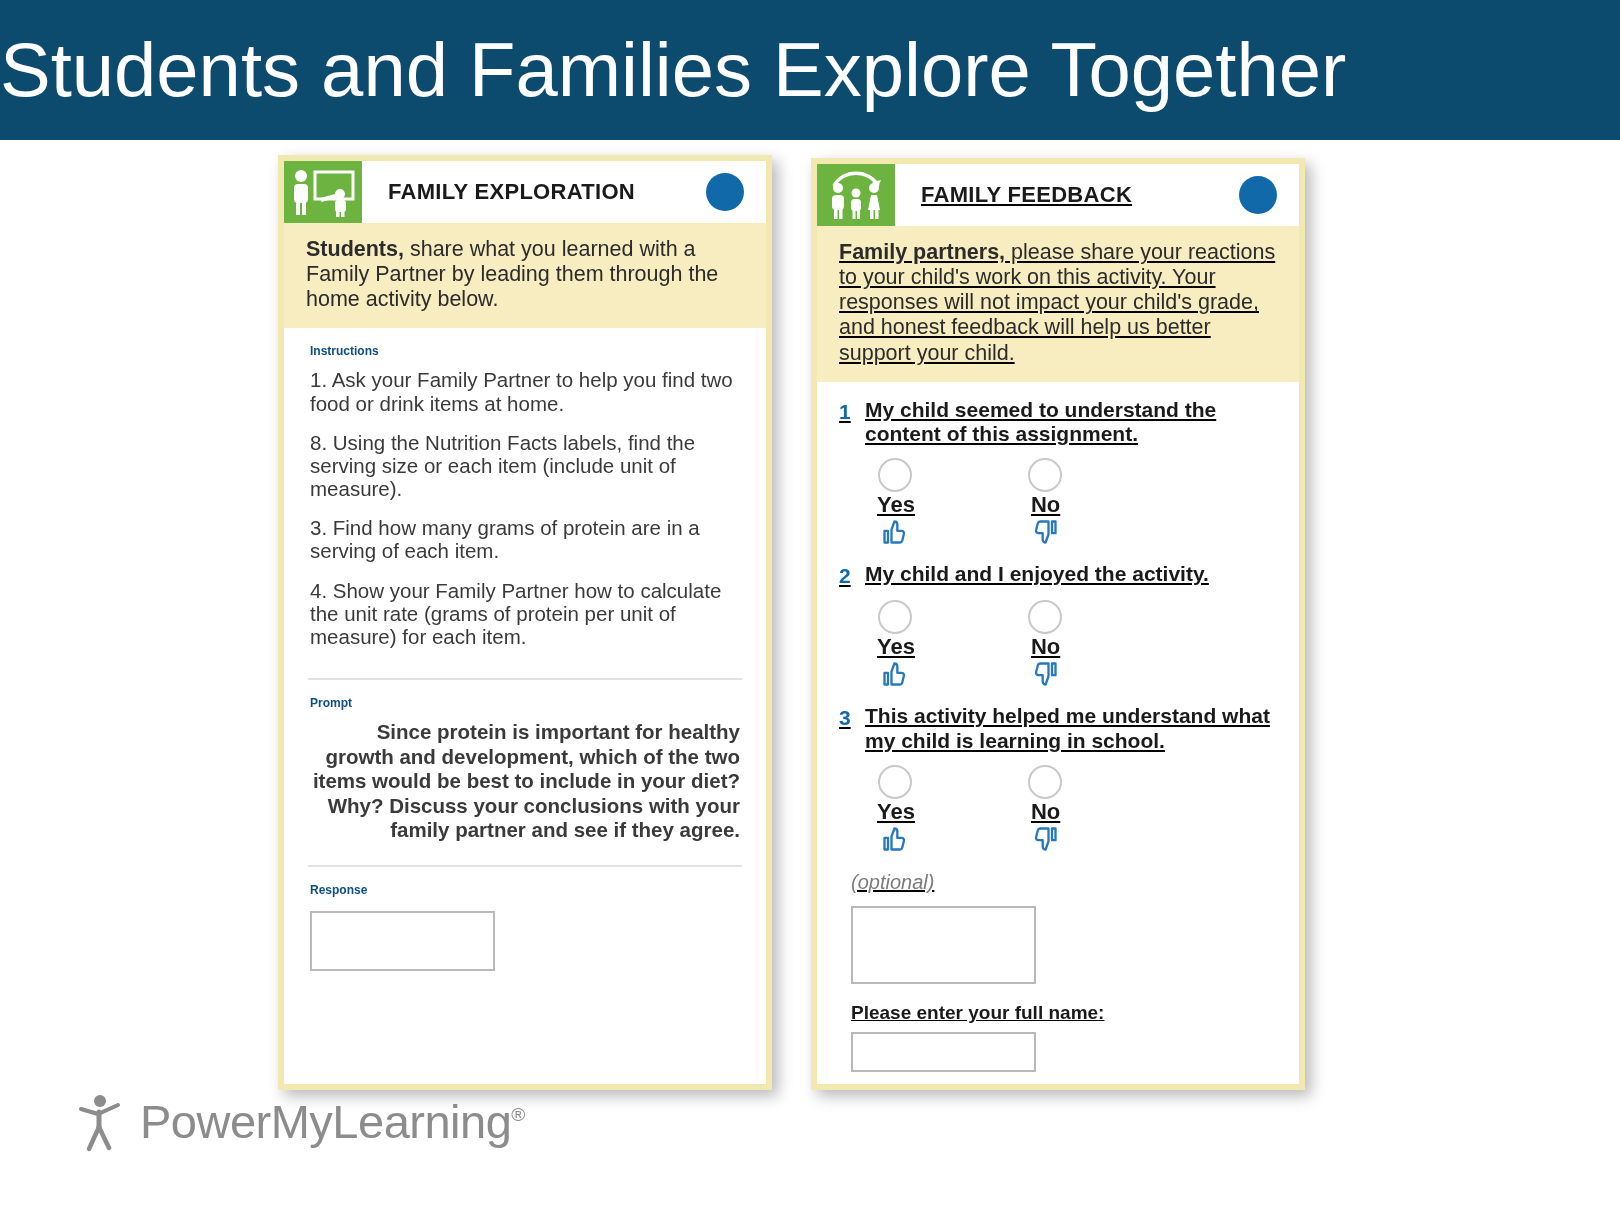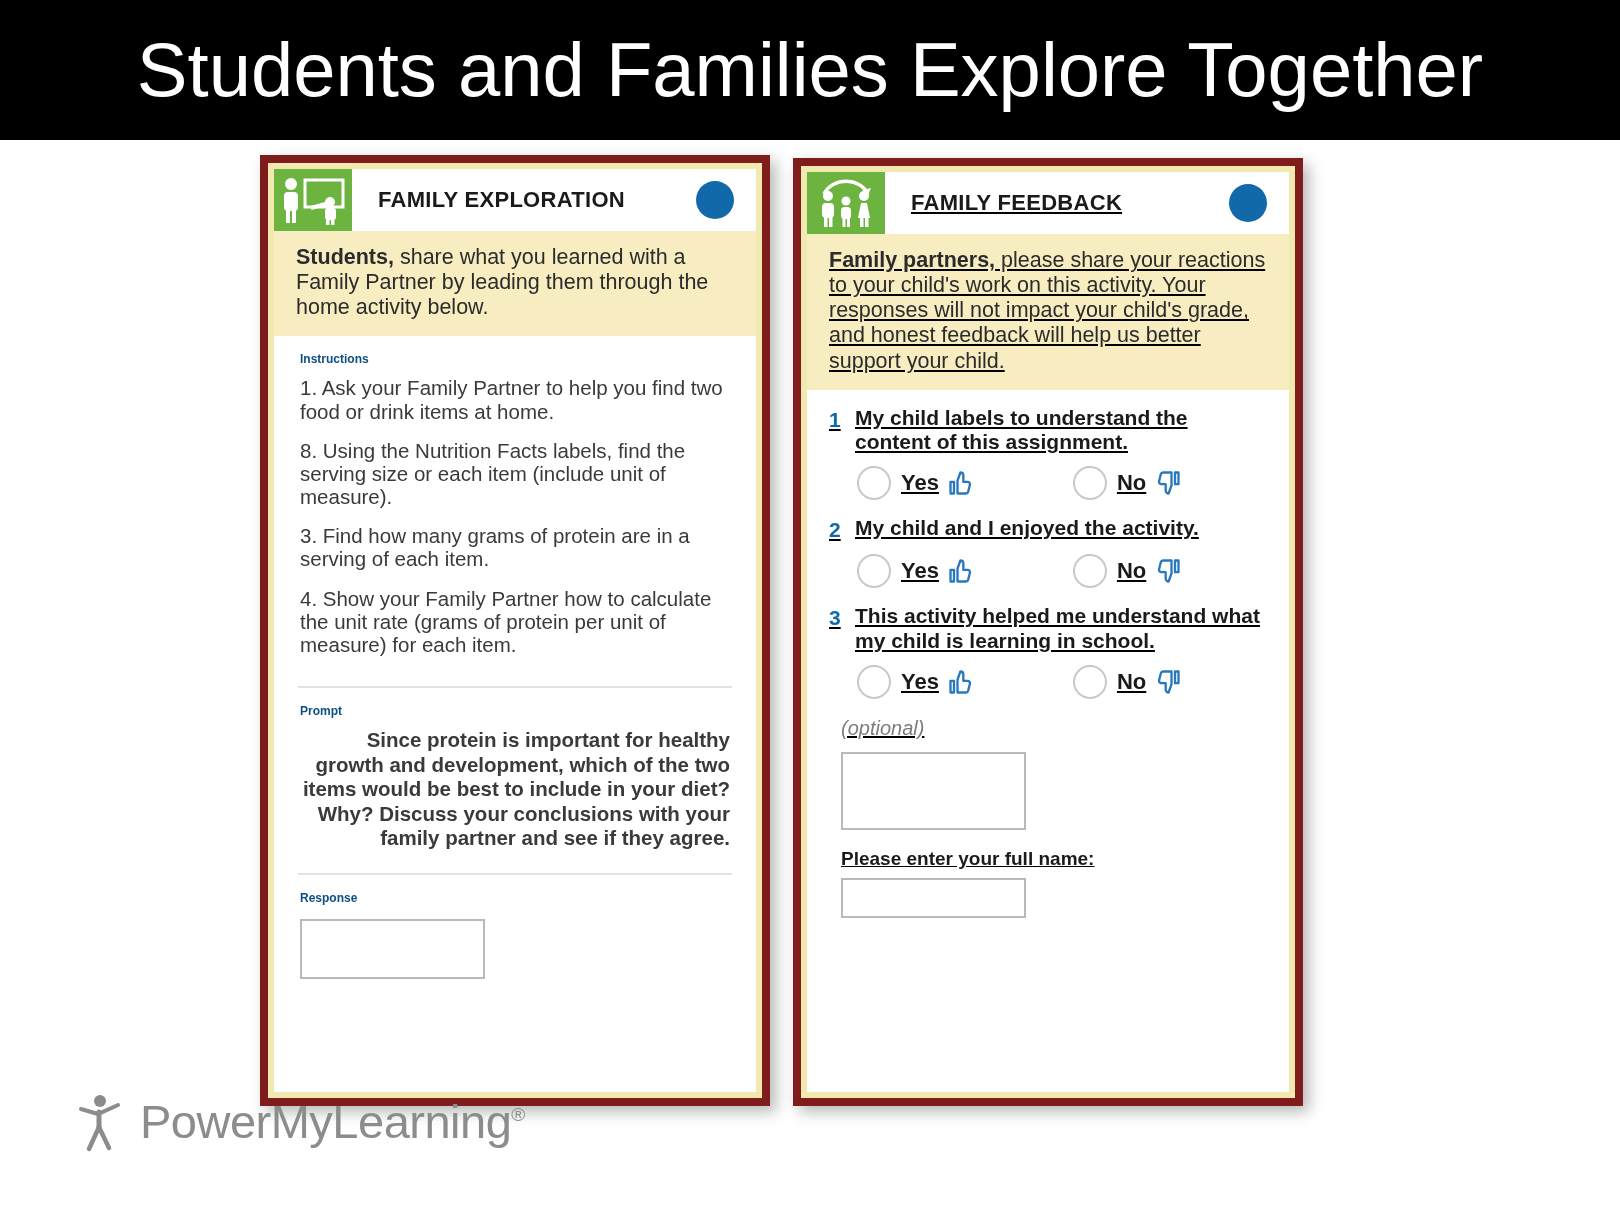--- a/index.html
+++ b/index.html
@@ -6,42 +6,42 @@
   body{
     width:1620px;height:1215px;
     background:#ffffff;
     font-family:"Liberation Sans", sans-serif;
     overflow:hidden;
     position:relative;
   }
   
   .banner{
     position:absolute;left:0;top:0;width:1620px;height:140px;
-    background:#000000;
-    display:flex;align-items:center;justify-content:center;
+    background:#0c4a6e;
+    display:flex;align-items:center;
   }
   .banner-title{
     color:#ffffff;
     font-size:76px;
     font-weight:400;
     letter-spacing:0px;
     line-height:1;
     font-family:"Liberation Sans", sans-serif;
     white-space:nowrap;
   }
 
   
   .stage{position:absolute;left:0;top:140px;width:1620px;height:950px;}
 
   .card{
     position:absolute;
-    background:#7f1d1d;            
-    padding:8px;
+    background:#7dd3fc;            
     box-shadow:6px 6px 14px rgba(0,0,0,.28);
     overflow:hidden;
+    margin-left:18px;
   }
   .card-inner{
     background:#F2E9B0;            
     padding:6px;
     height:100%;
     box-sizing:border-box;
     overflow:hidden;
   }
   .card-body{
     background:#ffffff;
@@ -130,21 +130,21 @@
   .q-row{display:flex;align-items:flex-start;margin-bottom:6px;}
   .q-num{
     color:#1269AA;font-weight:bold;font-size:21px;
     width:26px;flex:0 0 auto;padding-top:2px;
   }
   .q-text{
     font-size:21px;line-height:1.16;color:#1a1a1a;font-weight:bold;
     flex:1 1 auto;
   }
   .opts{display:flex;align-items:center;padding:6px 0 16px 28px;}
-  .opt{display:flex;align-items:center;}
+  .opt{display:flex;align-items:center;flex-direction:column;}
   .opt.no{margin-left:98px;}
   .radio{
     width:30px;height:30px;border-radius:50%;
     border:2px solid #C9C9C9;background:#fff;flex:0 0 auto;
   }
   .opt-label{
     font-size:22px;font-weight:bold;color:#1a1a1a;
     margin:0 8px 0 10px;
   }
   .thumb{width:28px;height:28px;flex:0 0 auto;}
@@ -280,21 +280,21 @@
 
         <div class="intro">
           <b>Family partners,</b><span> please share your reactions to your child's work on this activity. Your responses will not impact your child's grade, and honest feedback will help us better support your child.</span>
         </div>
 
         <div class="q-wrap">
 
           <div>
             <div class="q-row">
               <div class="q-num">1</div>
-              <div class="q-text">My child labels to understand the content of this assignment.</div>
+              <div class="q-text">My child seemed to understand the content of this assignment.</div>
             </div>
             <div class="opts">
               <div class="opt">
                 <span class="radio"></span>
                 <span class="opt-label">Yes</span>
                 <span class="thumb">
                   <svg width="28" height="28" viewBox="0 0 24 24">
                       <path d="M9 21h7.2a2 2 0 0 0 1.95-1.53l1.5-6A2 2 0 0 0 17.7 11H14V5.5A2.5 2.5 0 0 0 11.5 3L9 10v11zM3 11h3v10H3z" fill="none" stroke="#2878BE" stroke-width="2" stroke-linejoin="round"></path>
                     </svg>
                 </span>

